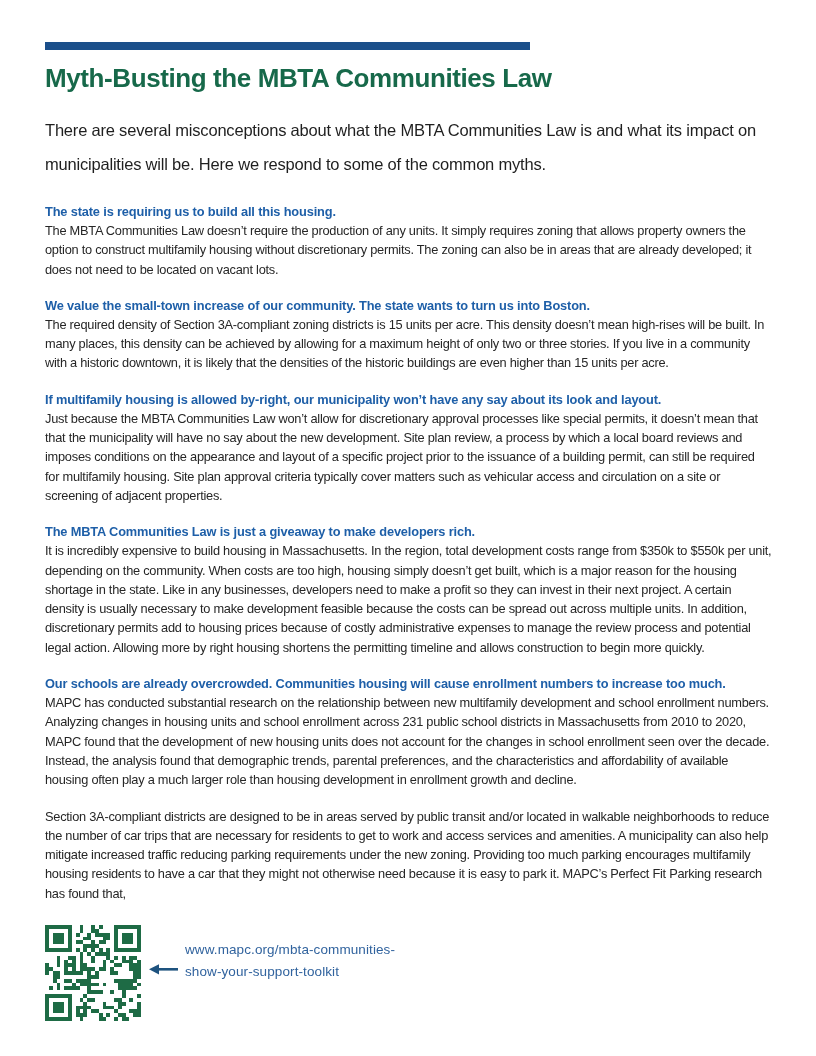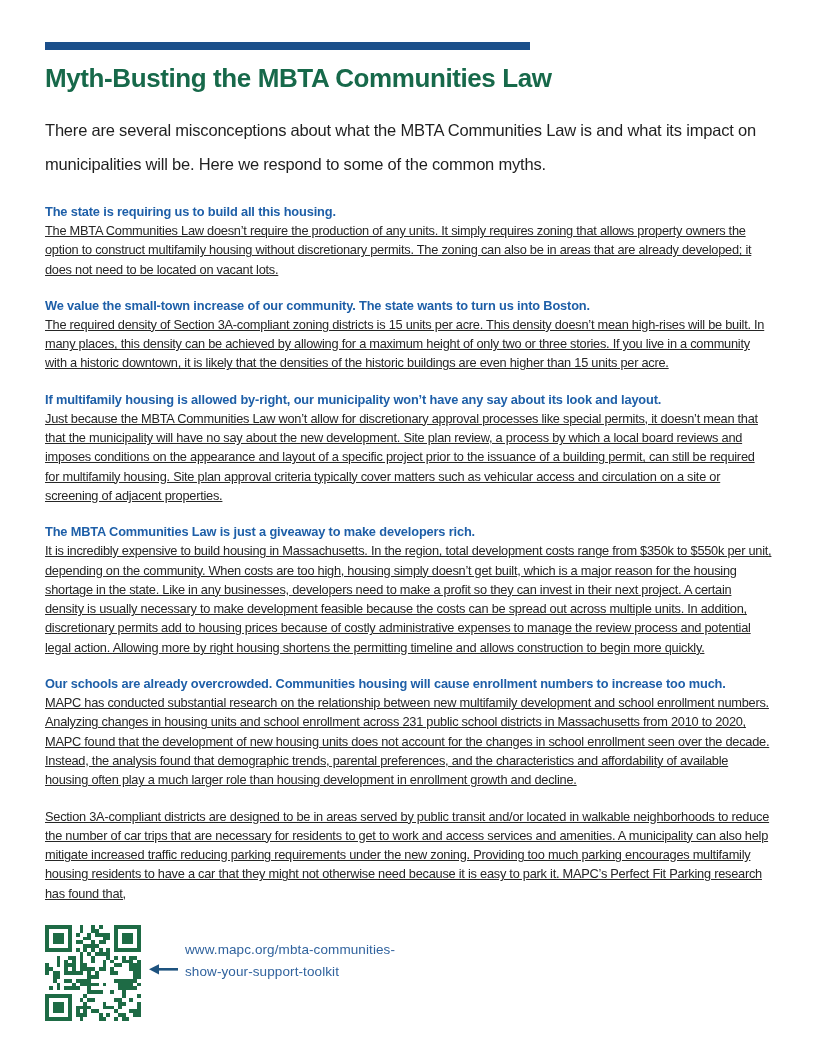--- a/index.html
+++ b/index.html
@@ -51,21 +51,20 @@
     font-weight:bold;
     letter-spacing:-0.15px;
     color:var(--myth-blue);
   }
   .response{
     margin:0;
     font-size:12.8px;
     line-height:19.3px;
     letter-spacing:-0.25px;
     color:var(--body-text);
-    text-decoration:underline;
   }
   .footer{
     position:absolute;
     left:45px;right:40px;top:925px;
     display:flex;
     align-items:flex-start;
   }
   .qr-box{width:96px;height:96px;flex:0 0 auto;}
   .qr-box svg{display:block;width:96px;height:96px;}
   .arrow-icon{flex:0 0 auto;margin:38px 6px 0 8px;}

